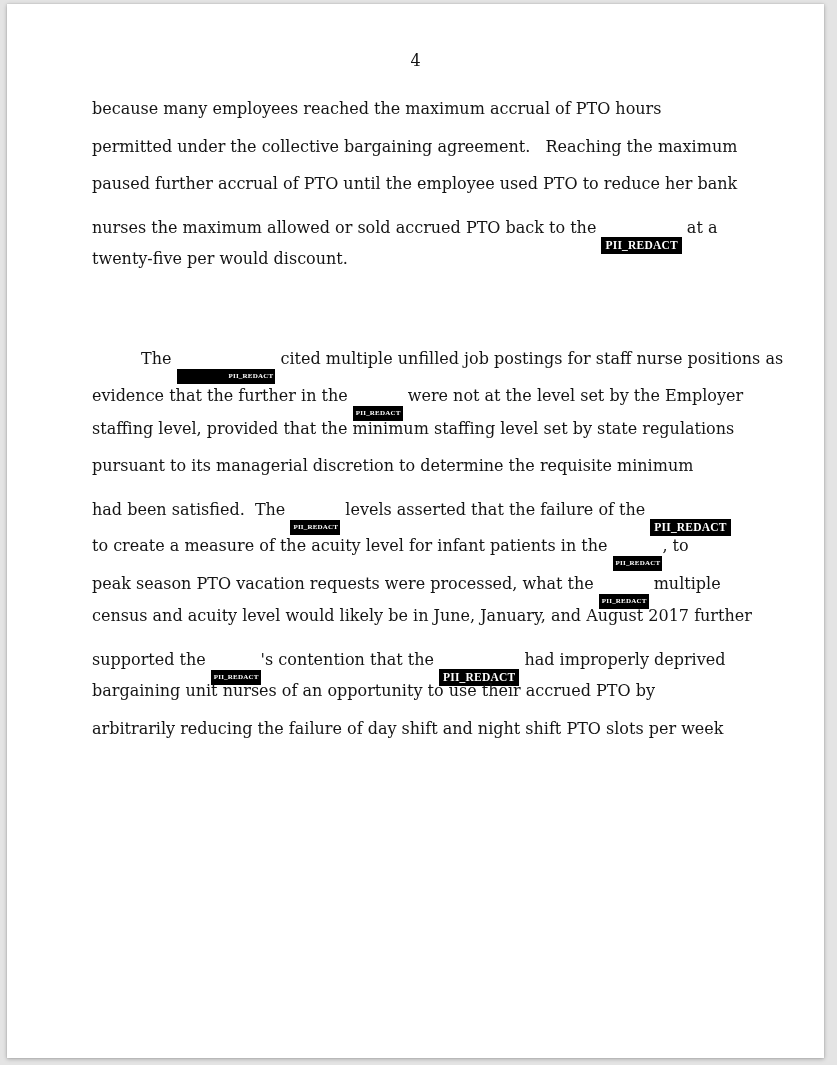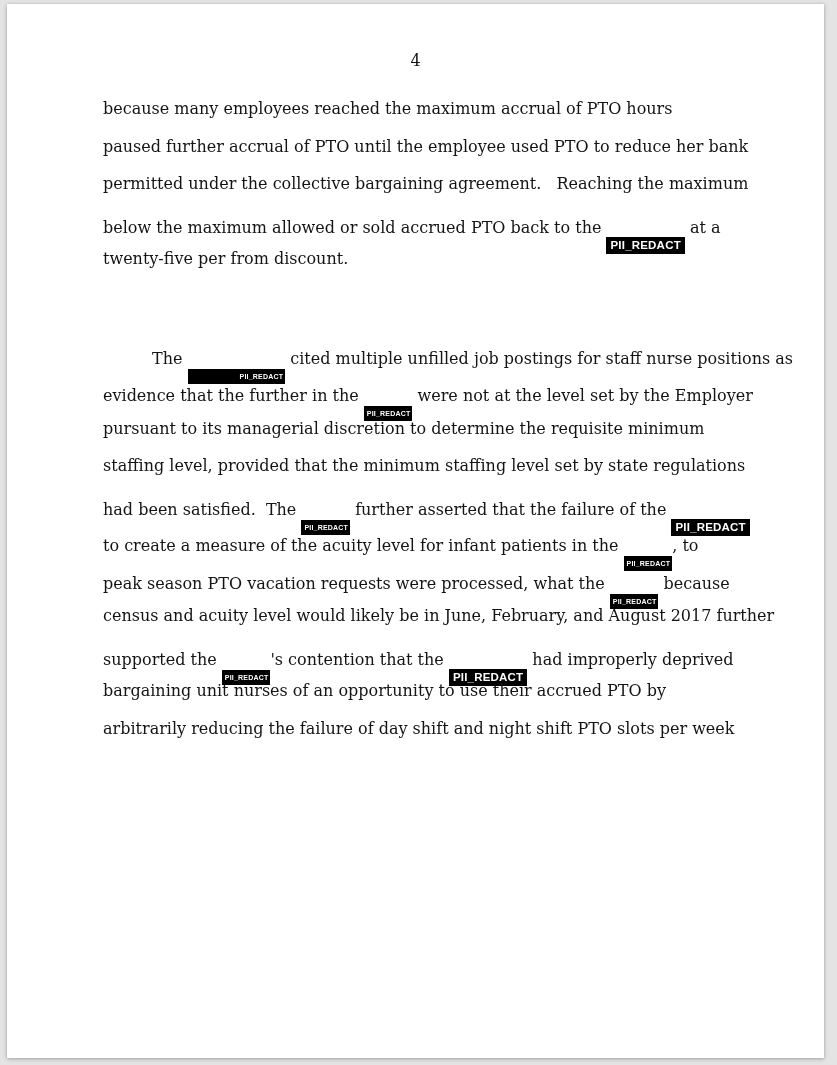--- a/index.html
+++ b/index.html
@@ -29,39 +29,39 @@
     left: 0;
     width: 100%;
     text-align: center;
     font-size: 16px;
     line-height: 20px;
     color: #141414;
   }
   .doc-body {
     position: absolute;
     top: 86px;
-    left: 96px;
+    left: 85px;
     width: 640px;
     color: #141414;
     font-size: 16px;
     line-height: 37.5px;
   }
   .paragraph + .paragraph {
     margin-top: 57px;
   }
   .paragraph.indent .line:first-child {
     text-indent: 49px;
   }
   .line {
     white-space: pre;
     height: 37.5px;
   }
   .redact {
     display: inline-block;
-    font-family: Liberation Sans, sans-serif;
+    font-family: Liberation Serif, serif;
     font-weight: bold;
     letter-spacing: 0.2px;
     vertical-align: middle;
     line-height: 1;
     white-space: nowrap;
     margin-top: 34px;
   }
   .redact.large {
     font-size: 11.5px;
     padding: 3px 4px 3px 4px;
@@ -72,32 +72,32 @@
   }
 </style>
 </head>
 <body style="background: rgb(228, 228, 228);">
 
 <div class="paper" style="background: rgb(255, 255, 255);">
   <div class="page-number">4</div>
   <div class="doc-body" style="color: rgb(20, 20, 20);">
       <div class="paragraph">
         <div class="line"><span>because many employees reached the maximum accrual of PTO hours</span></div>
+        <div class="line"><span>permitted under the collective bargaining agreement.   Reaching the maximum</span></div>
         <div class="line"><span>paused further accrual of PTO until the employee used PTO to reduce her bank</span></div>
-        <div class="line"><span>permitted under the collective bargaining agreement.   Reaching the maximum</span></div>
-        <div class="line"><span>below the maximum allowed or sold accrued PTO back to the </span><span class="redact large" style="background: rgb(0, 0, 0); color: rgb(255, 255, 255);">PII_REDACT</span><span> at a</span></div>
-        <div class="line"><span>twenty-five per from discount.</span></div>
+        <div class="line"><span>nurses the maximum allowed or sold accrued PTO back to the </span><span class="redact large" style="background: rgb(0, 0, 0); color: rgb(255, 255, 255);">PII_REDACT</span><span> at a</span></div>
+        <div class="line"><span>twenty-five per would discount.</span></div>
       </div>
       <div class="paragraph indent">
         <div class="line"><span>The </span><span class="redact small" style="background: rgb(0, 0, 0); color: rgb(255, 255, 255);">PII_REDACT</span><span> cited multiple unfilled job postings for staff nurse positions as</span></div>
         <div class="line"><span>evidence that the further in the </span><span class="redact small" style="background: rgb(0, 0, 0); color: rgb(255, 255, 255);">PII_REDACT</span><span> were not at the level set by the Employer</span></div>
+        <div class="line"><span>staffing level, provided that the minimum staffing level set by state regulations</span></div>
         <div class="line"><span>pursuant to its managerial discretion to determine the requisite minimum</span></div>
-        <div class="line"><span>staffing level, provided that the minimum staffing level set by state regulations</span></div>
-        <div class="line"><span>had been satisfied.  The </span><span class="redact small" style="background: rgb(0, 0, 0); color: rgb(255, 255, 255);">PII_REDACT</span><span> further asserted that the failure of the </span><span class="redact large" style="background: rgb(0, 0, 0); color: rgb(255, 255, 255);">PII_REDACT</span></div>
+        <div class="line"><span>had been satisfied.  The </span><span class="redact small" style="background: rgb(0, 0, 0); color: rgb(255, 255, 255);">PII_REDACT</span><span> levels asserted that the failure of the </span><span class="redact large" style="background: rgb(0, 0, 0); color: rgb(255, 255, 255);">PII_REDACT</span></div>
         <div class="line"><span>to create a measure of the acuity level for infant patients in the </span><span class="redact small" style="background: rgb(0, 0, 0); color: rgb(255, 255, 255);">PII_REDACT</span><span>, to</span></div>
-        <div class="line"><span>peak season PTO vacation requests were processed, what the </span><span class="redact small" style="background: rgb(0, 0, 0); color: rgb(255, 255, 255);">PII_REDACT</span><span> because</span></div>
-        <div class="line"><span>census and acuity level would likely be in June, February, and August 2017 further</span></div>
+        <div class="line"><span>peak season PTO vacation requests were processed, what the </span><span class="redact small" style="background: rgb(0, 0, 0); color: rgb(255, 255, 255);">PII_REDACT</span><span> multiple</span></div>
+        <div class="line"><span>census and acuity level would likely be in June, January, and August 2017 further</span></div>
         <div class="line"><span>supported the </span><span class="redact small" style="background: rgb(0, 0, 0); color: rgb(255, 255, 255);">PII_REDACT</span><span>'s contention that the </span><span class="redact large" style="background: rgb(0, 0, 0); color: rgb(255, 255, 255);">PII_REDACT</span><span> had improperly deprived</span></div>
         <div class="line"><span>bargaining unit nurses of an opportunity to use their accrued PTO by</span></div>
         <div class="line"><span>arbitrarily reducing the failure of day shift and night shift PTO slots per week</span></div>
       </div>
     </div>
 </div>
 
 </body></html>

